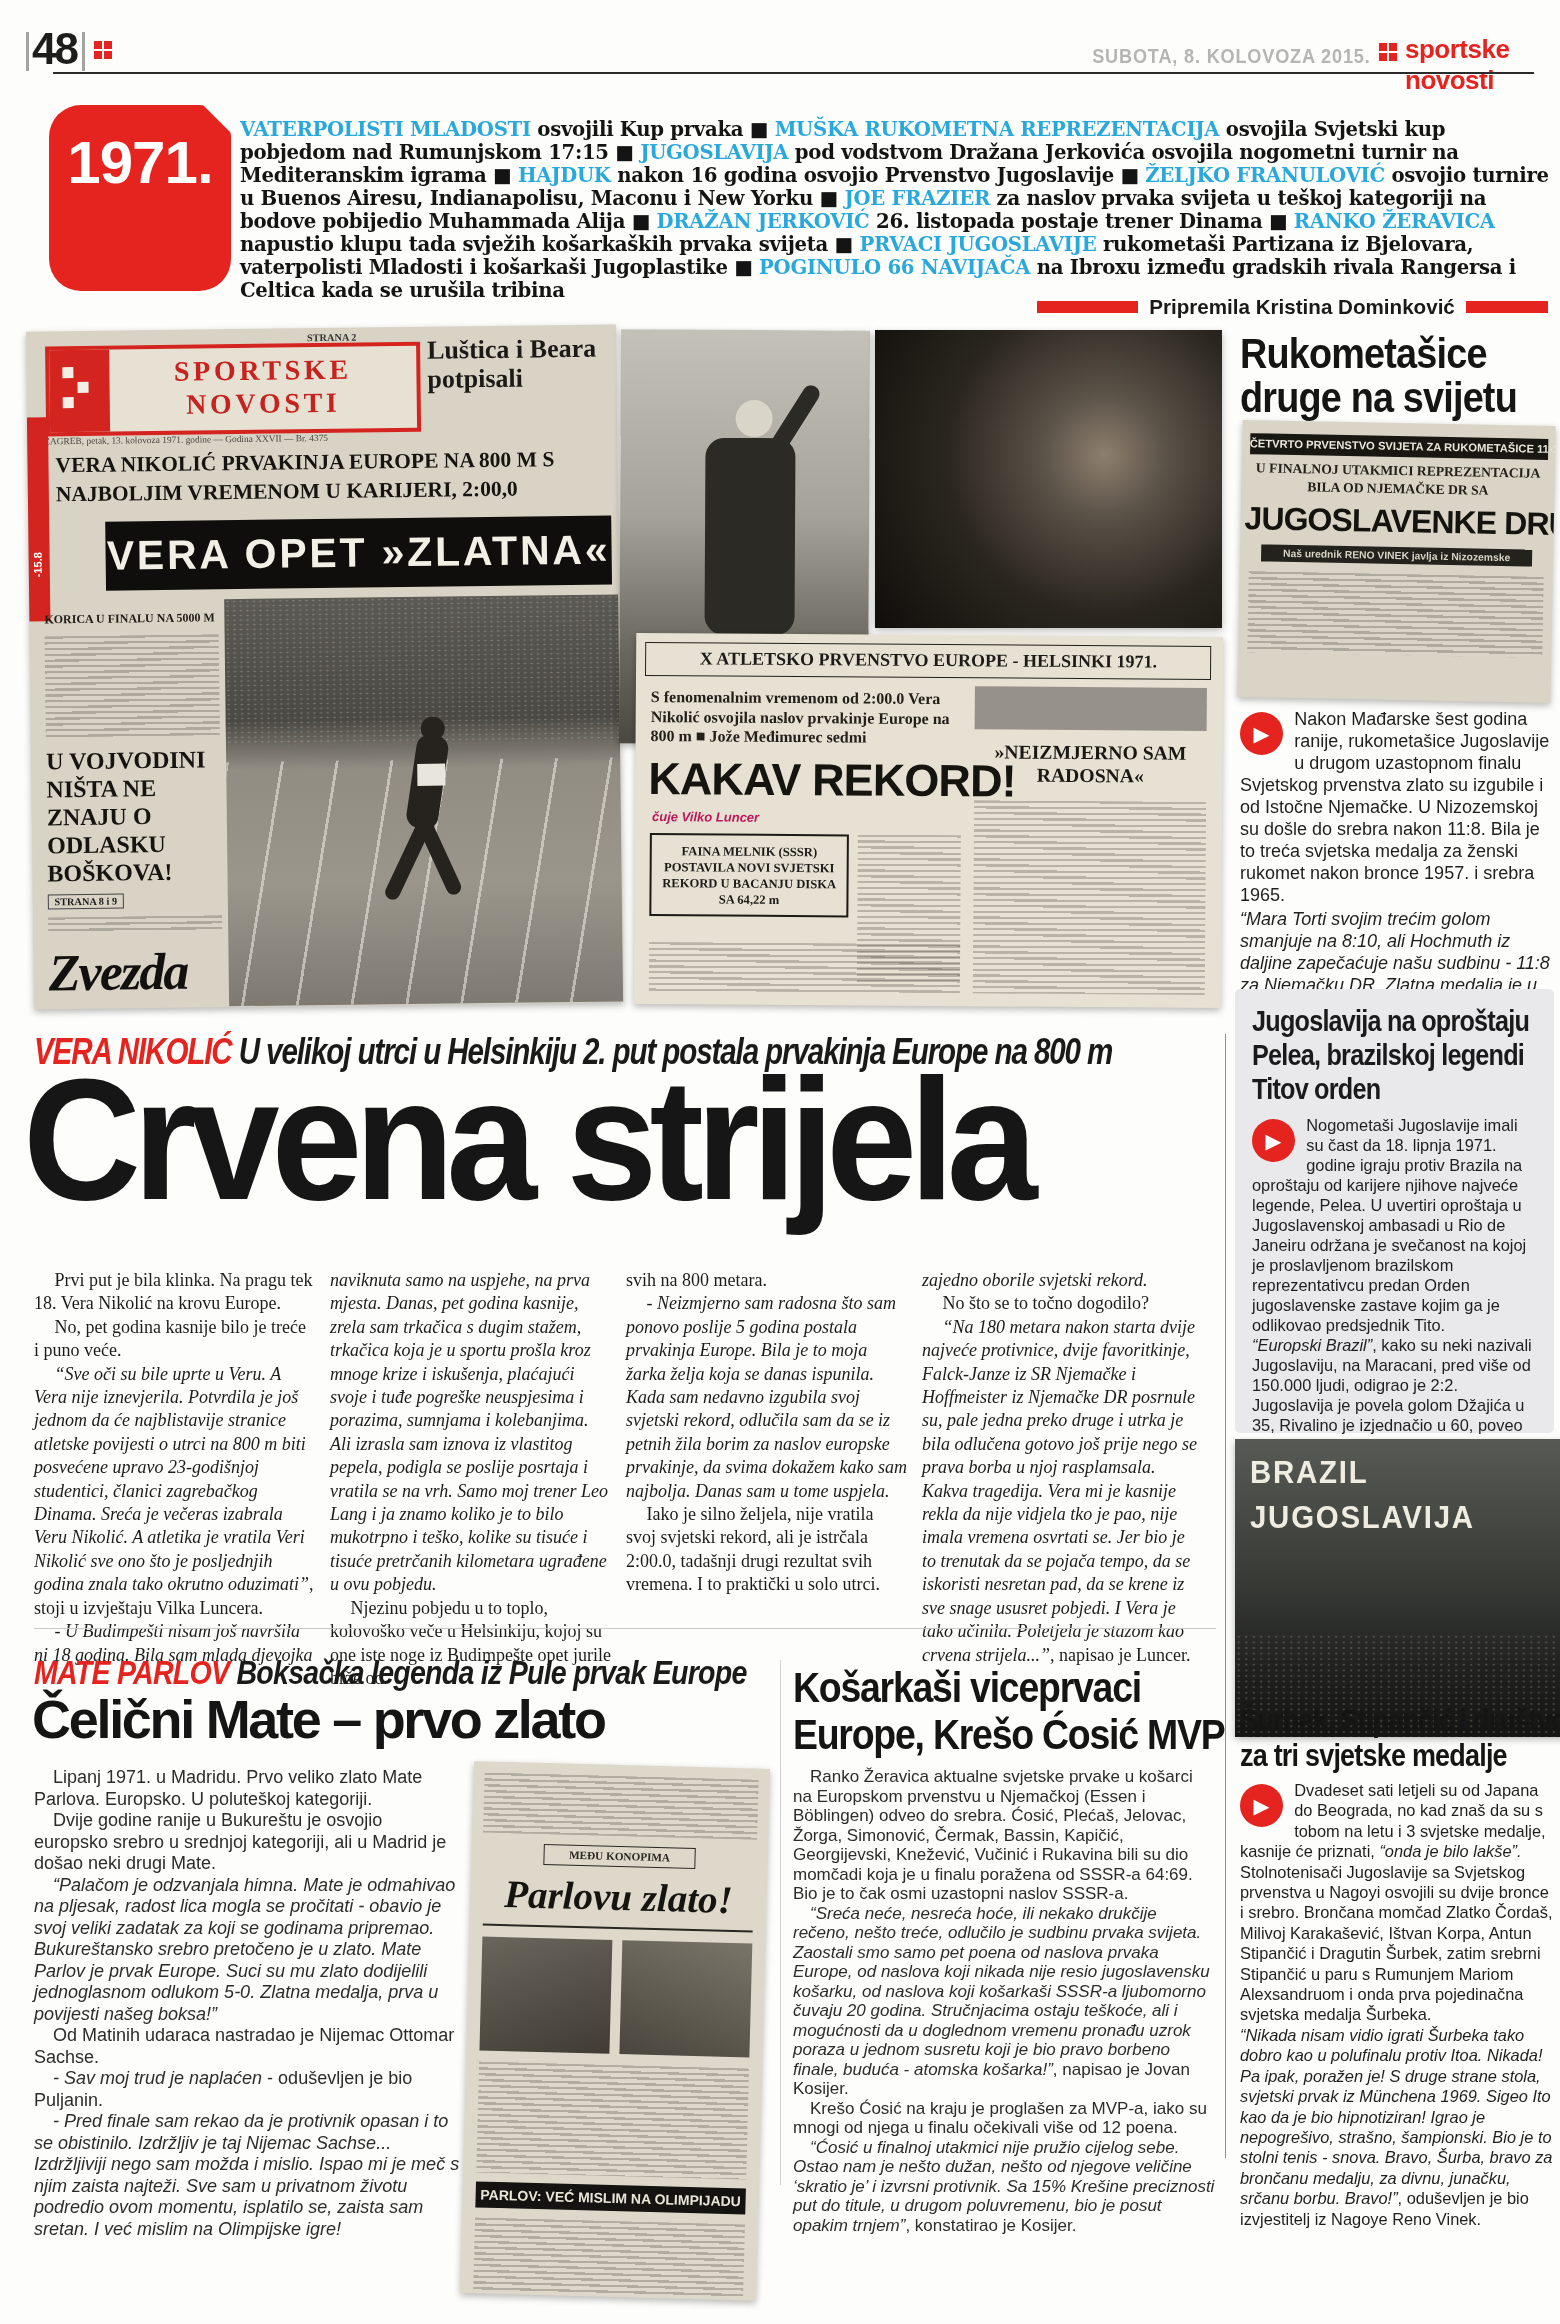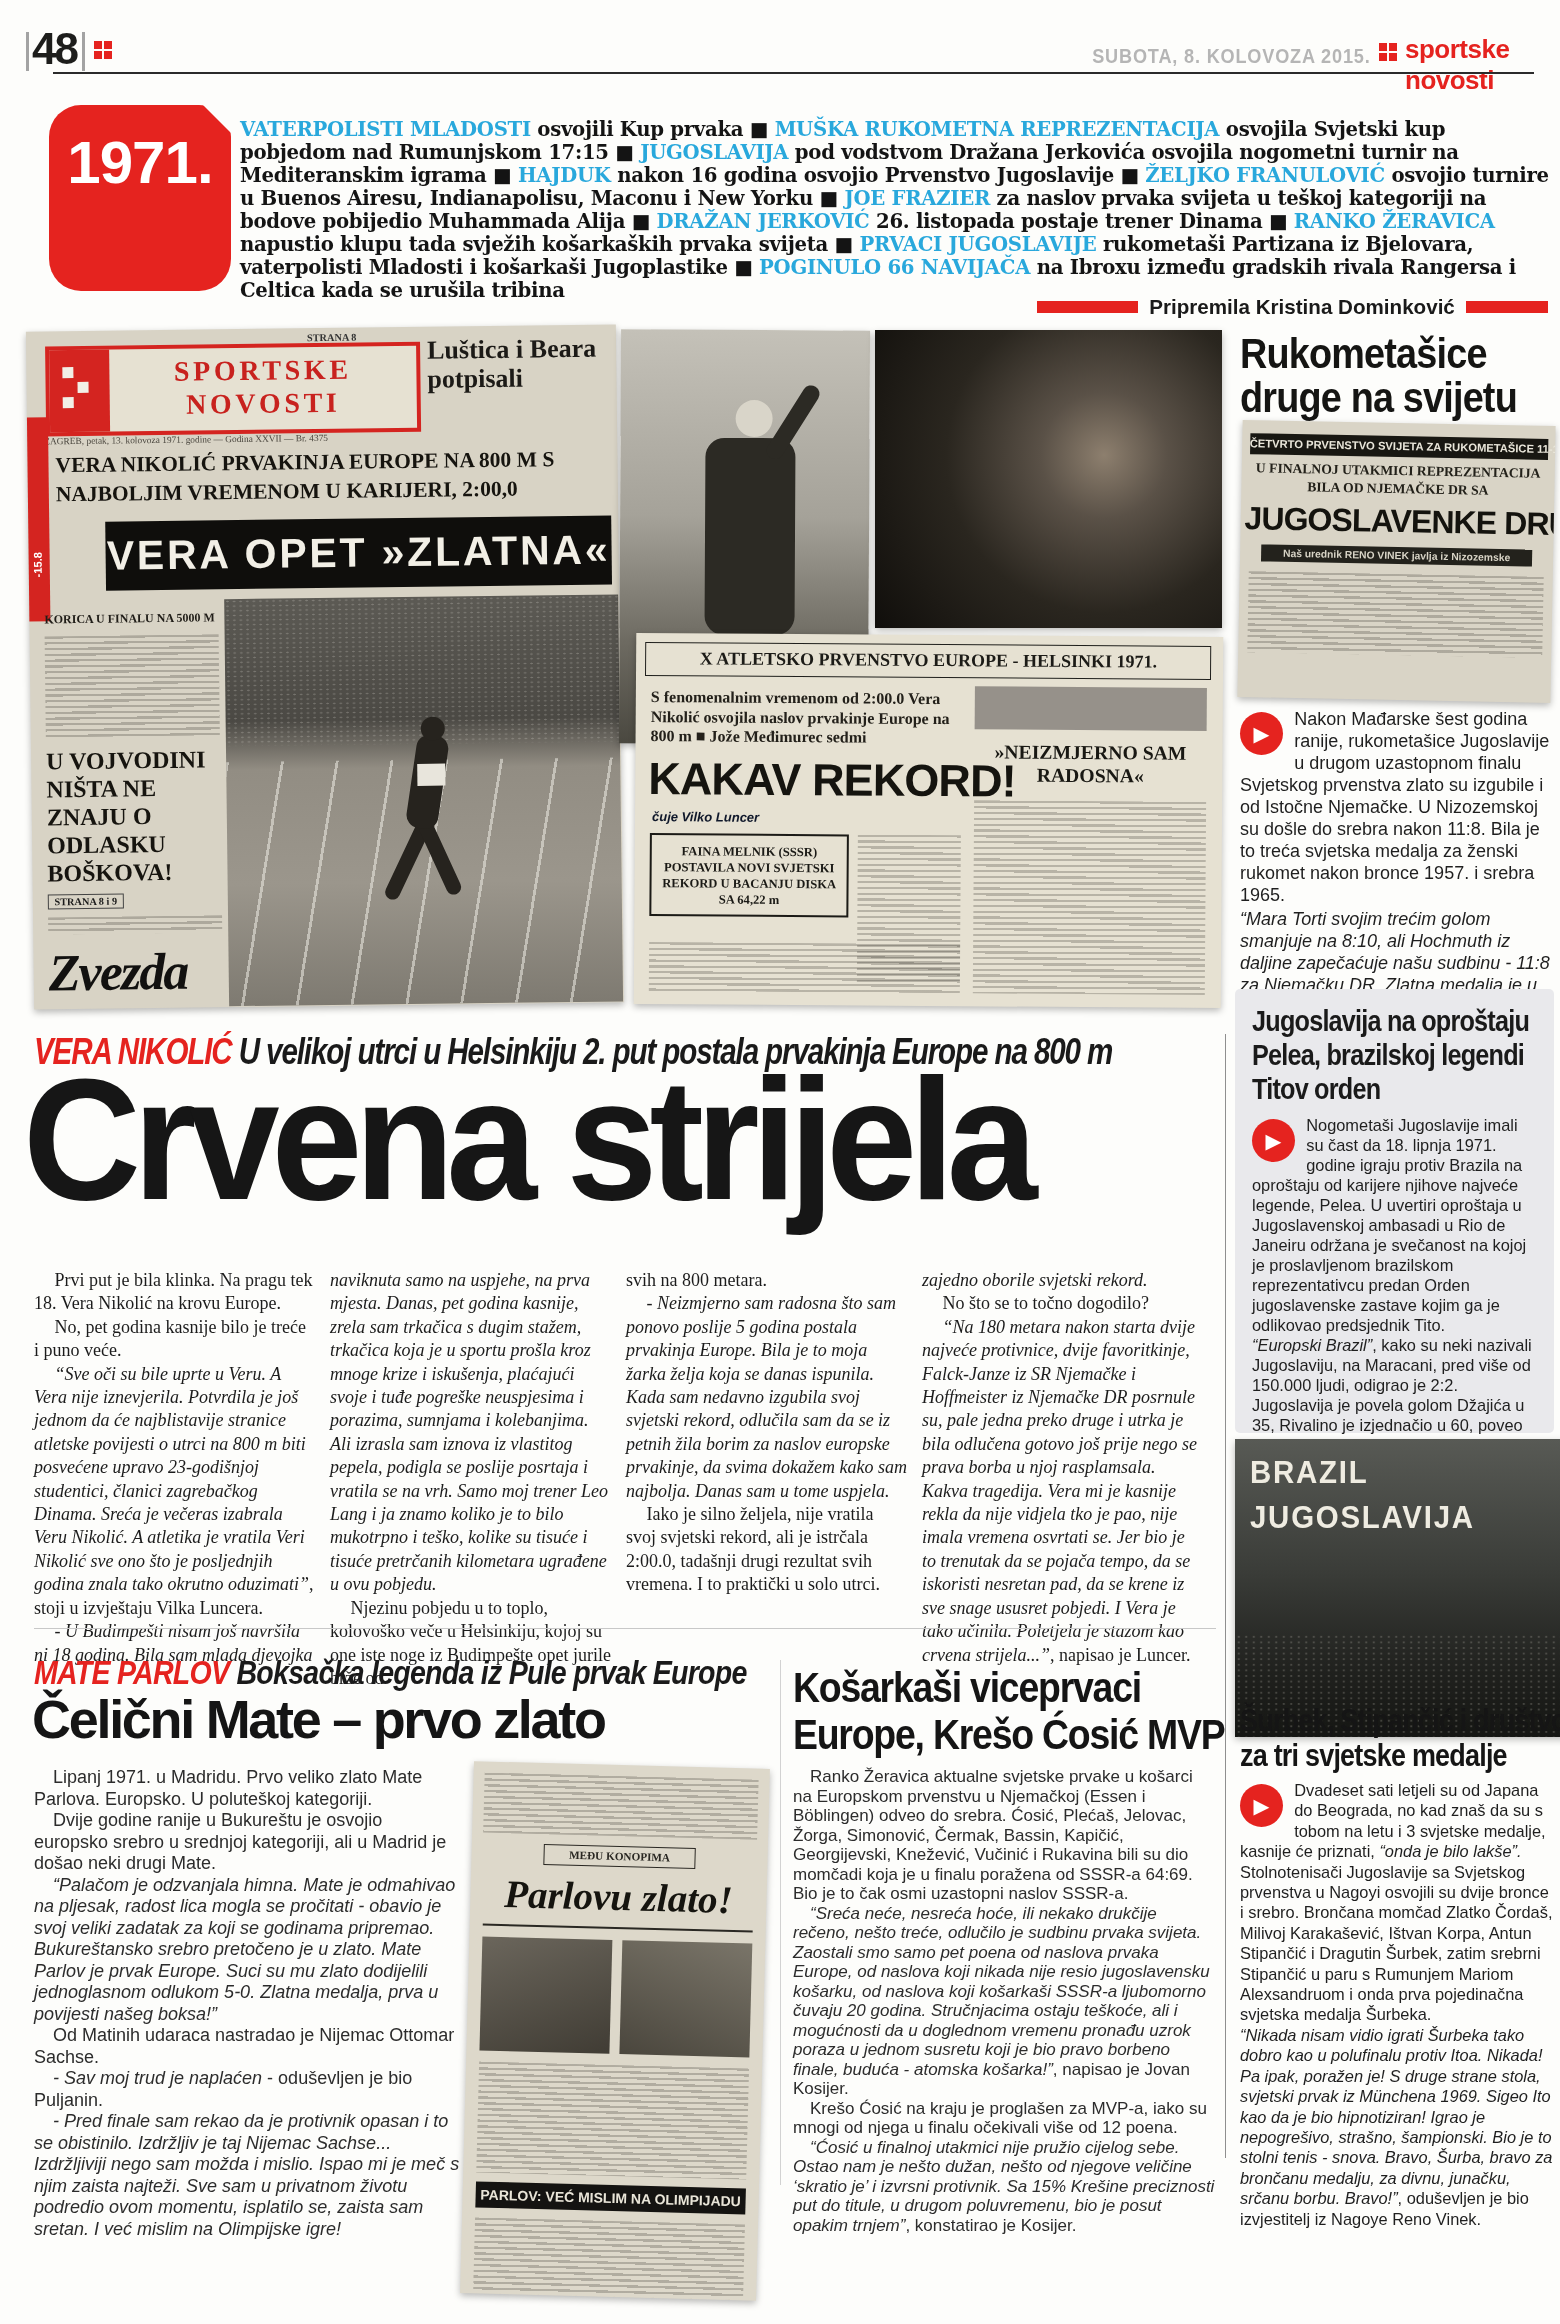--- a/index.html
+++ b/index.html
@@ -92,21 +92,21 @@
   .photo-dark{left:875px;top:330px;width:347px;height:298px;overflow:hidden;
      background:radial-gradient(circle at 66% 42%,#8d7f6e 0%,#5a5147 22%,#2a261f 55%,#100e0b 100%);}
 
   .ath-clip{left:635px;top:635px;width:587px;height:371px;background:#e6e1d2;transform:rotate(.4deg);}
   .ath-head{position:absolute;left:9.4px;top:9.4px;width:564px;height:32px;border:1.9px solid #20201d;
      font-family:"Liberation Serif",serif;font-weight:700;font-size:18px;line-height:30px;text-align:center;
      color:#1c1b17;}
   .ath-lead{position:absolute;left:15px;top:54px;width:311px;font-family:"Liberation Serif",serif;
      font-weight:700;font-size:16px;line-height:19.7px;color:#23201a;}
   .ath-big{position:absolute;left:13px;top:120px;font-size:45px;font-weight:800;letter-spacing:-0.9px;color:#15140f;}
-  .ath-by{position:absolute;left:17px;top:176px;font-size:13px;font-weight:700;font-style:italic;color:#0f172a;}
+  .ath-by{position:absolute;left:17px;top:176px;font-size:13px;font-weight:700;font-style:italic;color:#be185d;}
   .ath-box{position:absolute;left:15px;top:200px;width:184px;border:2.8px solid #1b1a16;padding:7.5px 5.6px;
      font-family:"Liberation Serif",serif;font-weight:700;font-size:12.6px;line-height:16px;text-align:center;
      color:#1b1a16;}
   .ath-nl1{position:absolute;left:223px;top:200px;width:103px;height:150px;}
   .ath-nl2{position:absolute;left:15px;top:309px;width:311px;height:49px;}
   .ath-photo{position:absolute;left:339px;top:51px;width:232px;height:43px;background:#96918a;}
   .ath-rhead{position:absolute;left:339px;top:105px;width:232px;font-family:"Liberation Serif",serif;
      font-weight:700;font-size:19.7px;line-height:23.4px;text-align:center;color:#191813;}
   .ath-nl3{position:absolute;left:339px;top:165px;width:232px;height:193px;}
 
@@ -224,21 +224,21 @@
     <div class="yearbox-text">1971.</div>
   </div>
   <div class="abs intro"><span class="hl">VATERPOLISTI MLADOSTI</span><span> osvojili Kup prvaka ■ </span><span class="hl">MUŠKA RUKOMETNA REPREZENTACIJA</span><span> osvojila Svjetski kup pobjedom nad Rumunjskom 17:15 ■ </span><span class="hl">JUGOSLAVIJA</span><span> pod vodstvom Dražana Jerkovića osvojila nogometni turnir na Mediteranskim igrama ■ </span><span class="hl">HAJDUK</span><span> nakon 16 godina osvojio Prvenstvo Jugoslavije ■ </span><span class="hl">ŽELJKO FRANULOVIĆ</span><span> osvojio turnire u Buenos Airesu, Indianapolisu, Maconu i New Yorku ■ </span><span class="hl">JOE FRAZIER</span><span> za naslov prvaka svijeta u teškoj kategoriji na bodove pobijedio Muhammada Alija ■ </span><span class="hl">DRAŽAN JERKOVIĆ</span><span> 26. listopada postaje trener Dinama ■ </span><span class="hl">RANKO ŽERAVICA</span><span> napustio klupu tada svježih košarkaških prvaka svijeta ■ </span><span class="hl">PRVACI JUGOSLAVIJE</span><span> rukometaši Partizana iz Bjelovara, vaterpolisti Mladosti i košarkaši Jugoplastike ■ </span><span class="hl">POGINULO 66 NAVIJAČA</span><span> na Ibroxu između gradskih rivala Rangersa i Celtica kada se urušila tribina</span></div>
   <div class="abs credit">
     <span class="bar b1"></span>
     <span class="lbl">Pripremila Kristina Dominković</span>
     <span class="bar b2"></span>
   </div>
 
   <div class="abs clip left-clip">
-    <div class="strana5">STRANA 8</div>
+    <div class="strana5">STRANA 2</div>
     <div class="masthead">
       <div class="mh-logo">
         <i style="left:13px;top:17px;"></i>
           <i style="left:28px;top:32px;"></i>
           <i style="left:13px;top:47px;"></i>
       </div>
       <div class="mh-text pre">SPORTSKE
 NOVOSTI</div>
     </div>
     <div class="side-head">Luštica i Beara potpisali</div>

